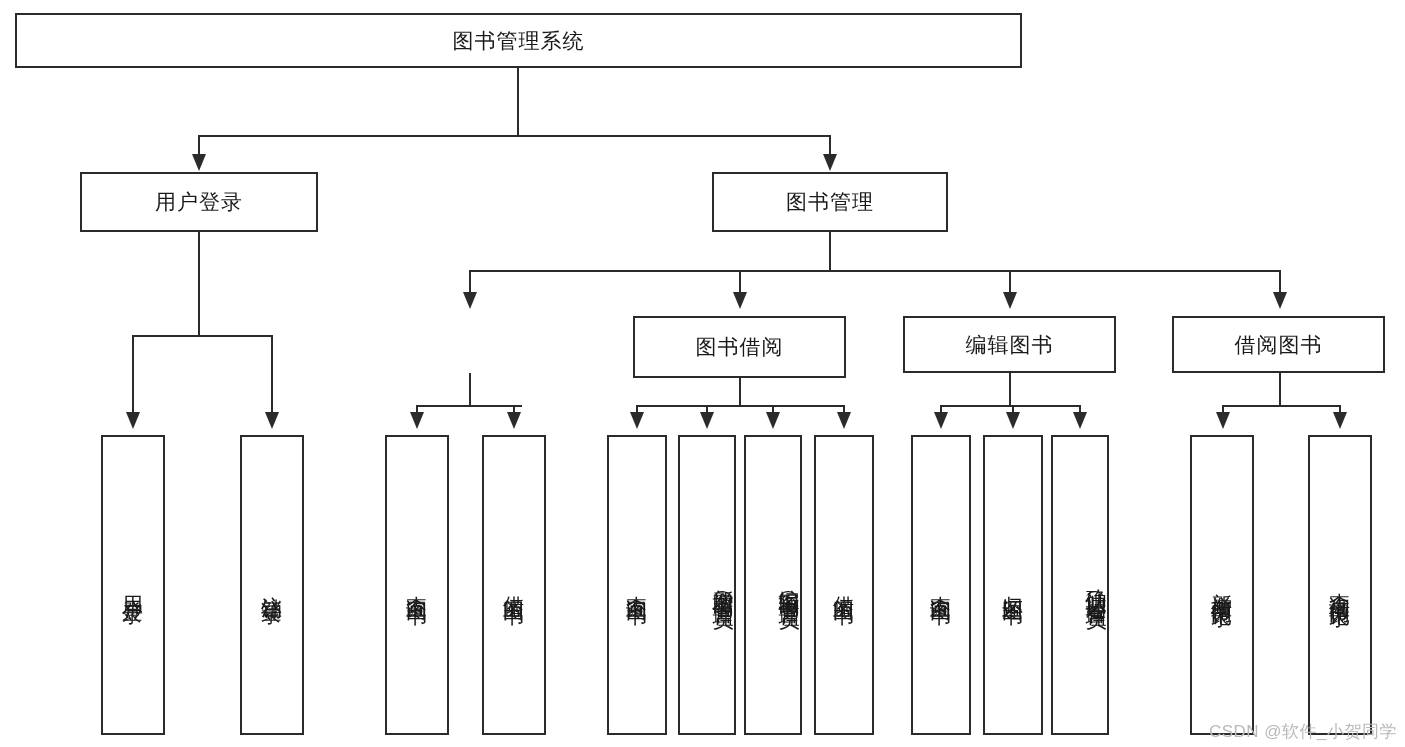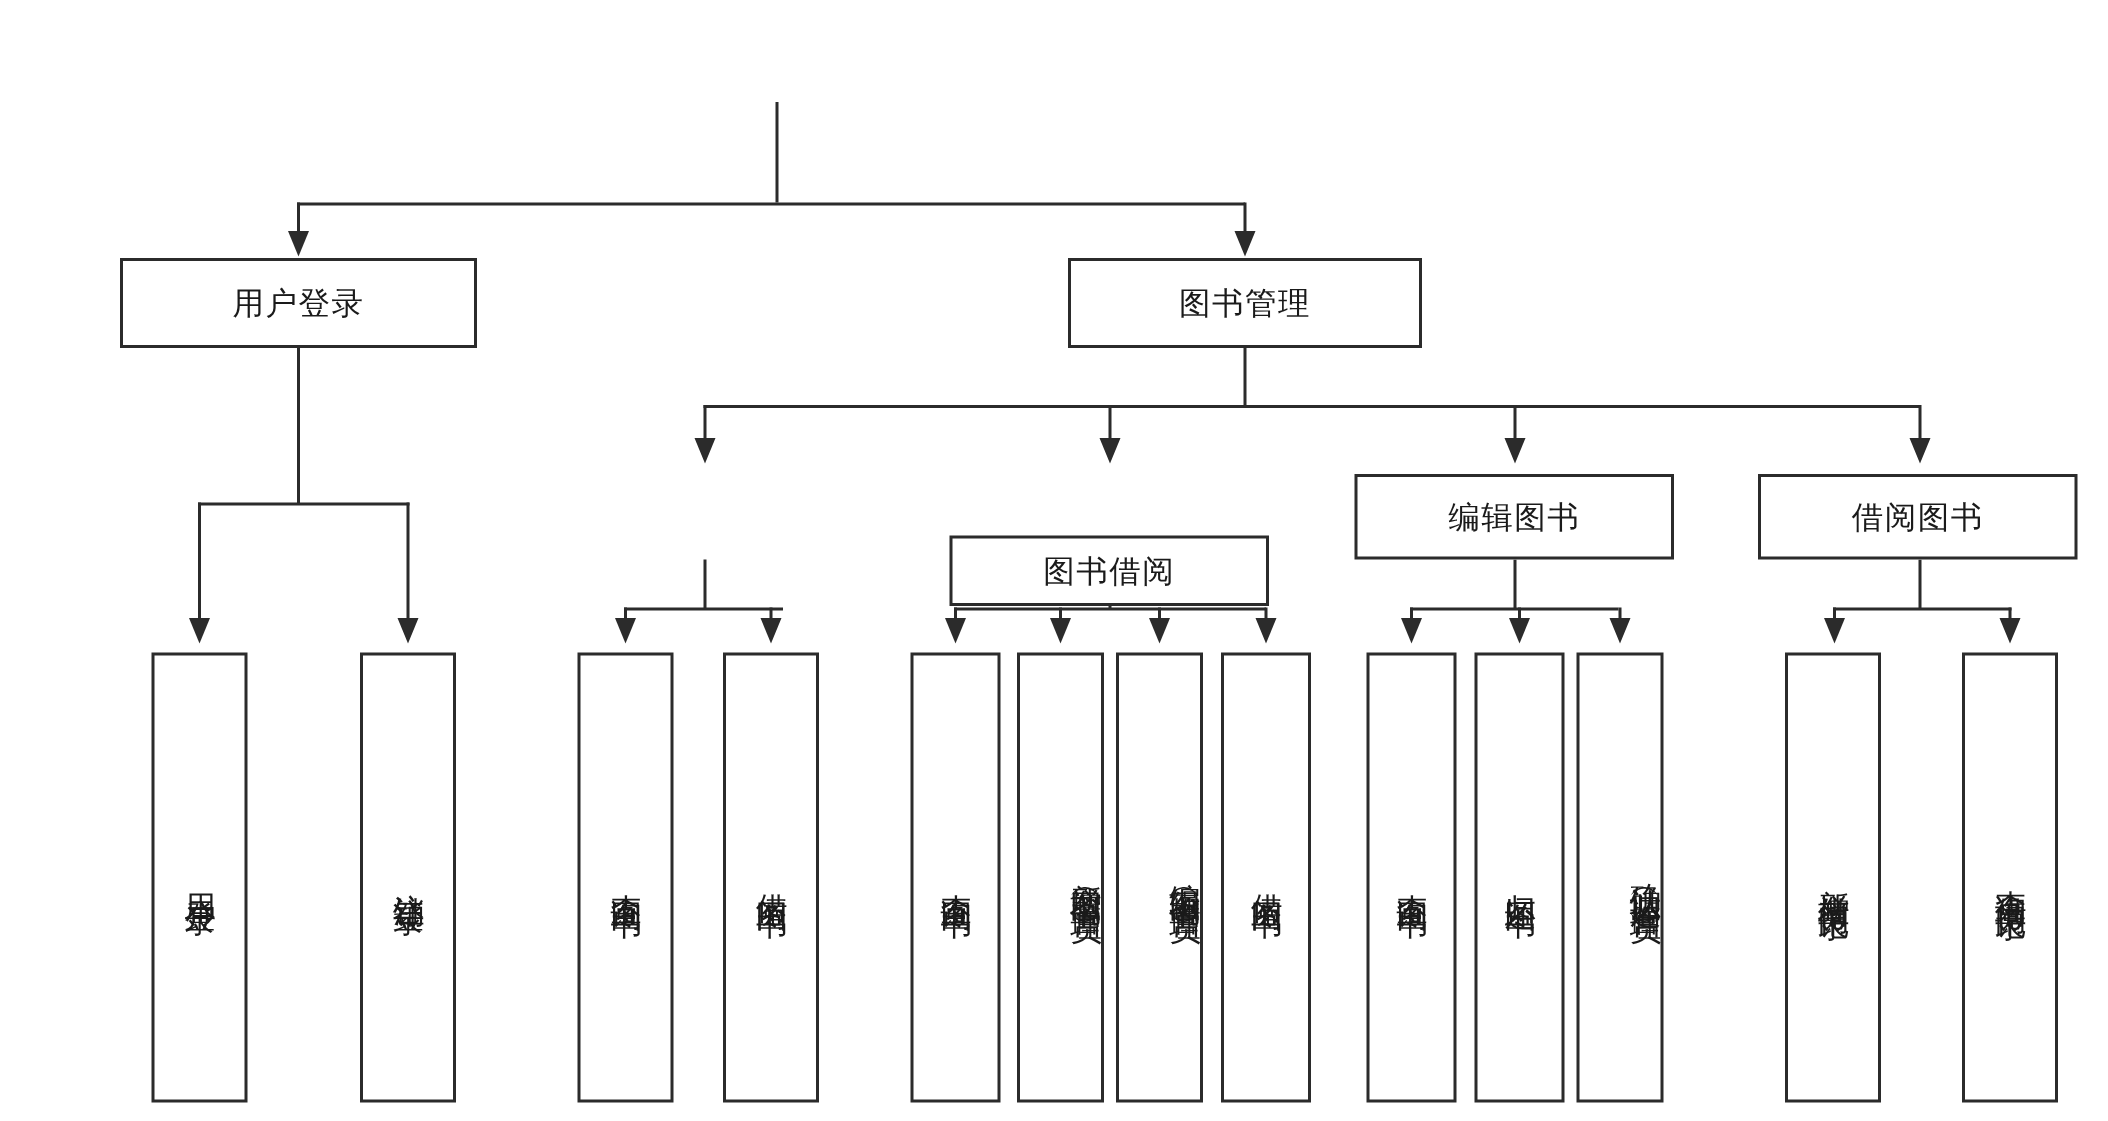--- a/index.html
+++ b/index.html
@@ -129,25 +129,26 @@
   <div class="edge v" style="left:1079px; top:405px; height:10px;"></div>
   <div class="arrow" style="left:1073px; top:412px;"></div>
 
   <div class="edge v" style="left:1279px; top:373px; height:33px;"></div>
   <div class="edge h" style="left:1222px; top:405px; width:119px;"></div>
   <div class="edge v" style="left:1222px; top:405px; height:10px;"></div>
   <div class="arrow" style="left:1216px; top:412px;"></div>
   <div class="edge v" style="left:1339px; top:405px; height:10px;"></div>
   <div class="arrow" style="left:1333px; top:412px;"></div>
 
+  <div class="node horiz" style="left:15px; top:13px; width:1007px; height:55px;">图书管理系统</div>
 
   <div class="node horiz" style="left:80px; top:172px; width:238px; height:60px;">用户登录</div>
   <div class="node horiz" style="left:712px; top:172px; width:236px; height:60px;">图书管理</div>
 
-  <div class="node horiz" style="left:633px; top:316px; width:213px; height:47px;margin-top:41px;">图书借阅</div>
+  <div class="node horiz" style="left:633px; top:316px; width:213px; height:62px;">图书借阅</div>
   <div class="node horiz" style="left:903px; top:316px; width:213px; height:57px;">编辑图书</div>
   <div class="node horiz" style="left:1172px; top:316px; width:213px; height:57px;">借阅图书</div>
 
   <div class="node vert midalign" style="left:101px; top:435px; width:64px; height:300px;">用户登录</div>
   <div class="node vert midalign" style="left:240px; top:435px; width:64px; height:300px;">注销登录</div>
 
   <div class="node vert midalign" style="left:385px; top:435px; width:64px; height:300px;">查询图书</div>
   <div class="node vert midalign" style="left:482px; top:435px; width:64px; height:300px;">借阅图书</div>
 
   <div class="node vert midalign" style="left:607px; top:435px; width:60px; height:300px;">查询图书</div>
@@ -155,14 +156,15 @@
   <div class="node vert topalign" style="left:744px; top:435px; width:58px; height:300px;">编辑图书（管理员）</div>
   <div class="node vert midalign" style="left:814px; top:435px; width:60px; height:300px;">借阅图书</div>
 
   <div class="node vert midalign" style="left:911px; top:435px; width:60px; height:300px;">查询图书</div>
   <div class="node vert midalign" style="left:983px; top:435px; width:60px; height:300px;">归还图书</div>
   <div class="node vert topalign" style="left:1051px; top:435px; width:58px; height:300px;">确认归还（管理员）</div>
 
   <div class="node vert midalign" style="left:1190px; top:435px; width:64px; height:300px;">新增借阅记录</div>
   <div class="node vert midalign" style="left:1308px; top:435px; width:64px; height:300px;">查询借阅记录</div>
 
+  <div id="watermark">CSDN @软件_小贺同学</div>
 
 </div>
 
 </body></html>

